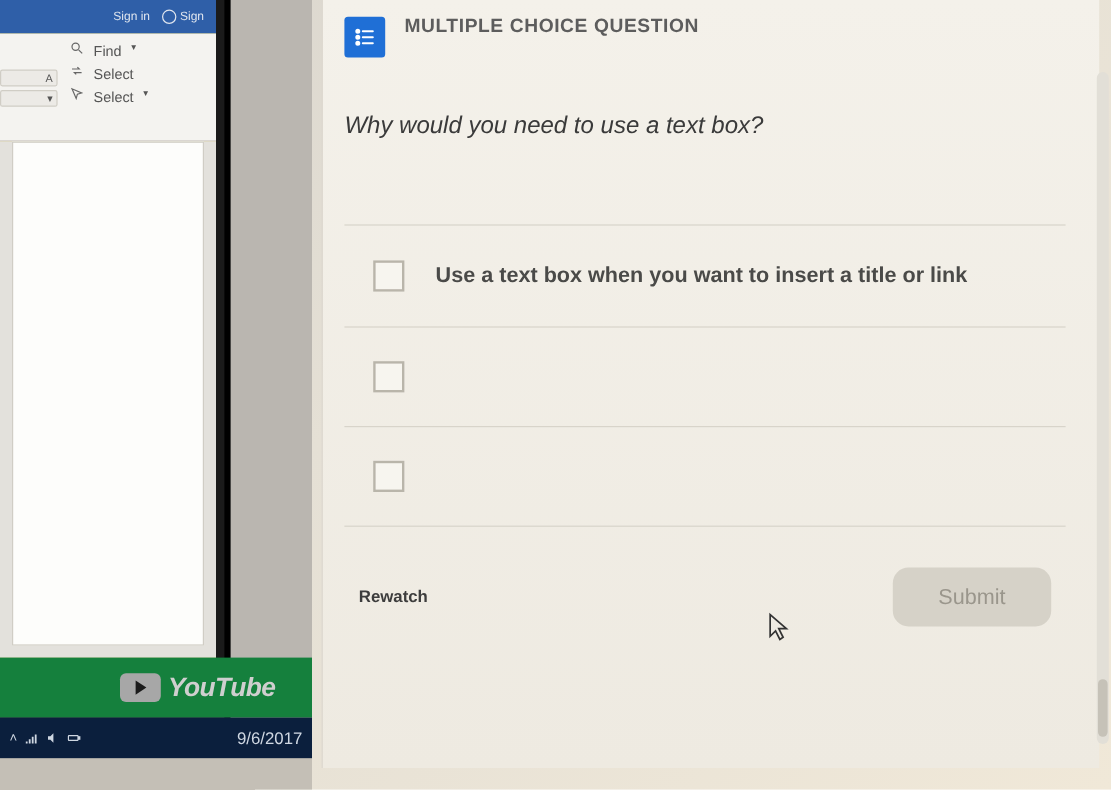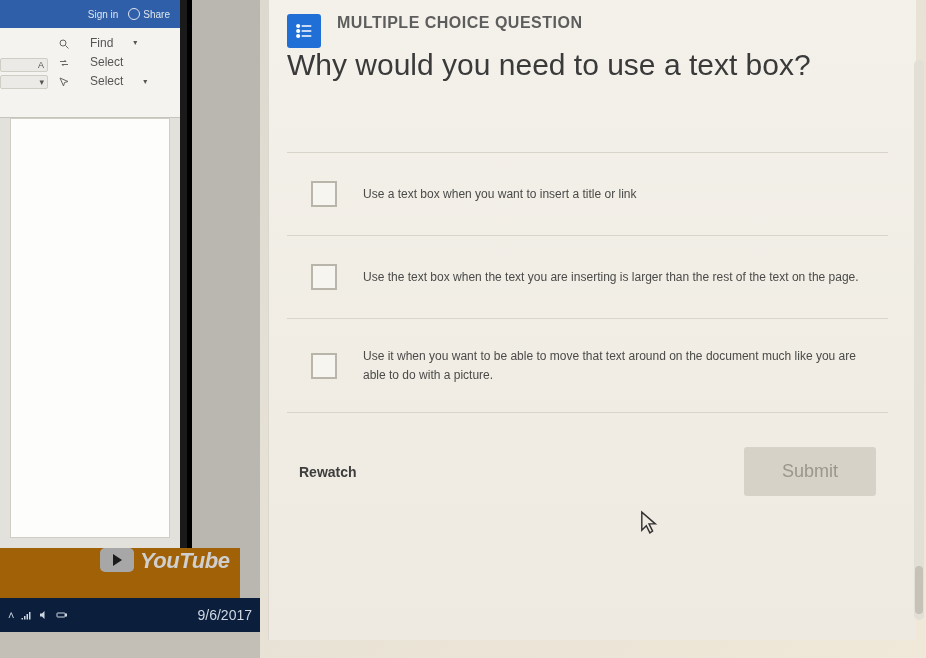--- a/index.html
+++ b/index.html
@@ -53,21 +53,21 @@
     height: 90px;
     position: relative;
     border-bottom: 1px solid #c8c4bd;
   }
   .find-stack{
     position:absolute;
     left:58px; top:6px;
     font-size:12px; color:#555;
     line-height:1.6;
   }
-  .find-stack div{display:flex;align-items:center;gap:20px;}
+  .find-stack div{display:flex;gap:8px;}
   .find-stack svg{width:12px;height:12px;}
   .editing-label{
     position:absolute;
     left:92px; top:90px;
     font-size:9px;
     color:#888;
   }
   
   .ribbon-left{
     position:absolute;left:0;top:30px;width:48px;
@@ -95,22 +95,22 @@
   .word-status .zoom{
     margin-left:auto;width:60px;height:6px;background:#cfccc4;border-radius:3px;margin-right:16px;
     position:relative;
   }
   .word-status .zoom::after{
     content:"";position:absolute;right:10px;top:-3px;width:2px;height:12px;background:#555;
   }
 
   
   .youtube-bar{
-    position:absolute;left:0;top:548px;width:240px;height:50px;
-    background:#a16207;color:#cfcfcf;display:flex;
+    position:absolute;left:0;top:548px;width:260px;height:50px;
+    background:#15803d;color:#cfcfcf;display:flex;align-items:center;
     padding-left:100px;font-size:22px;font-weight:bold;font-style:italic;
     letter-spacing:-0.5px;
   }
   .youtube-bar .yt-icon{
     width:34px;height:24px;background:#a7a7a7;border-radius:5px;margin-right:6px;
     display:flex;align-items:center;justify-content:center;
   }
   .youtube-bar .yt-icon::after{
     content:"";border-left:9px solid #1b1b1b;border-top:6px solid transparent;
     border-bottom:6px solid transparent;
@@ -145,52 +145,53 @@
   }
   .mc-icon{
     width:34px;height:34px;background:#1f6fd6;border-radius:3px;
     display:flex;align-items:center;justify-content:center;
   }
   .mc-icon svg{width:20px;height:20px}
   .mc-label{
     font-size:16px;color:#5d5d5d;font-weight:600;letter-spacing:0.5px;
   }
   .question-text{
-    font-size:30px;color:#3a3a3a;font-weight:500;
+    margin-top:46px;
+    font-size:20px;color:#3a3a3a;font-weight:500;font-style:italic;
   }
 
   .options{
     margin-top:70px;
     display:flex;flex-direction:column;
   }
   .option{
     border-top:1px solid #d8d4ca;
     padding:28px 20px 28px 24px;
     display:flex;align-items:center;gap:26px;
     cursor:pointer;
   }
   .option:last-child{border-bottom:1px solid #d8d4ca;}
   .checkbox{
     width:26px;height:26px;border:2px solid #b9b5aa;background:#f7f5ef;
     flex-shrink:0;
   }
   .option-text{
-    font-size:12px;color:#4a4a48;line-height:1.55;
+    font-size:18px;color:#4a4a48;line-height:1.55;font-weight:bold;
   }
 
   .actions{
     display:flex;align-items:center;justify-content:space-between;
     margin-top:34px;padding:0 12px;
   }
   .rewatch{
     font-size:14px;color:#3d3d3d;font-weight:600;cursor:pointer;
   }
   .submit-btn{
     background:#d6d2c8;color:#9a968c;border:none;
-    padding:14px 38px;font-size:18px;border-radius:3px;
+    padding:14px 38px;font-size:18px;border-radius:13px;
     font-weight:500;cursor:pointer;margin-left:12px;
   }
 
   
   .cursor{
     position:absolute; left:640px; top:510px;
     width:18px;height:26px;pointer-events:none;
   }
 
   
@@ -206,21 +207,21 @@
 <body>
 
 <div class="left-panel">
   <div class="monitor-bezel">
     <div class="word-window">
 
       <div class="word-header">
         <span>Sign in</span>
         <span>
           <span class="share-icon"></span>
-          <span>Share</span>
+          <span>Sign</span>
         </span>
       </div>
 
       <div class="ribbon">
         <div class="ribbon-left">
           <div>A</div>
           <div>▾</div>
         </div>
         <div class="find-stack">
           <div>
@@ -302,25 +303,23 @@
 
   <div class="question-text">Why would you need to use a text box?</div>
 
   <div class="options">
     <div class="option">
       <div class="checkbox"></div>
       <div class="option-text">Use a text box when you want to insert a title or link</div>
     </div>
     <div class="option">
       <div class="checkbox"></div>
-      <div class="option-text">Use the text box when the text you are inserting is larger than the rest of the text on the page.</div>
     </div>
     <div class="option">
       <div class="checkbox"></div>
-      <div class="option-text">Use it when you want to be able to move that text around on the document much like you are able to do with a picture.</div>
     </div>
   </div>
 
   <div class="actions">
     <div class="rewatch">Rewatch</div>
     <button class="submit-btn">Submit</button>
   </div>
 </div>
 
 <svg class="cursor" viewBox="0 0 20 28">

